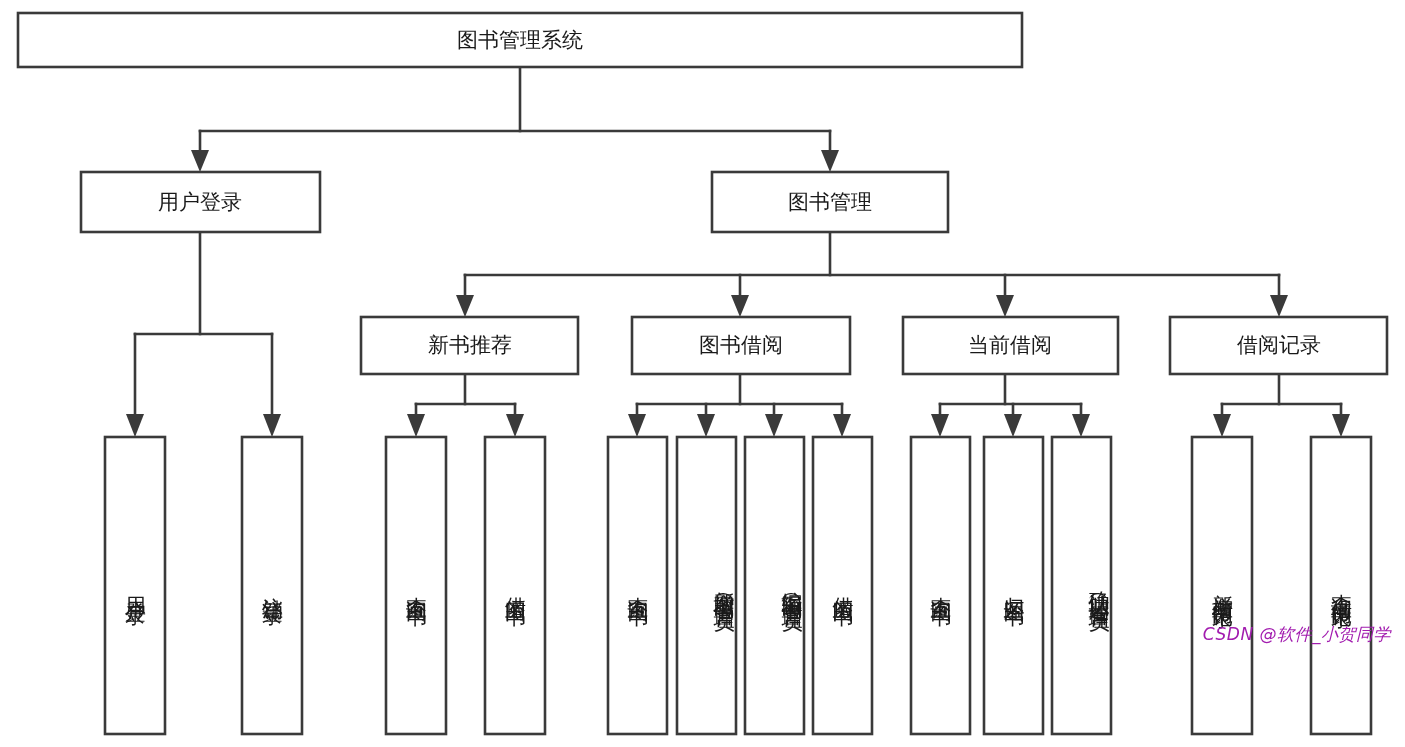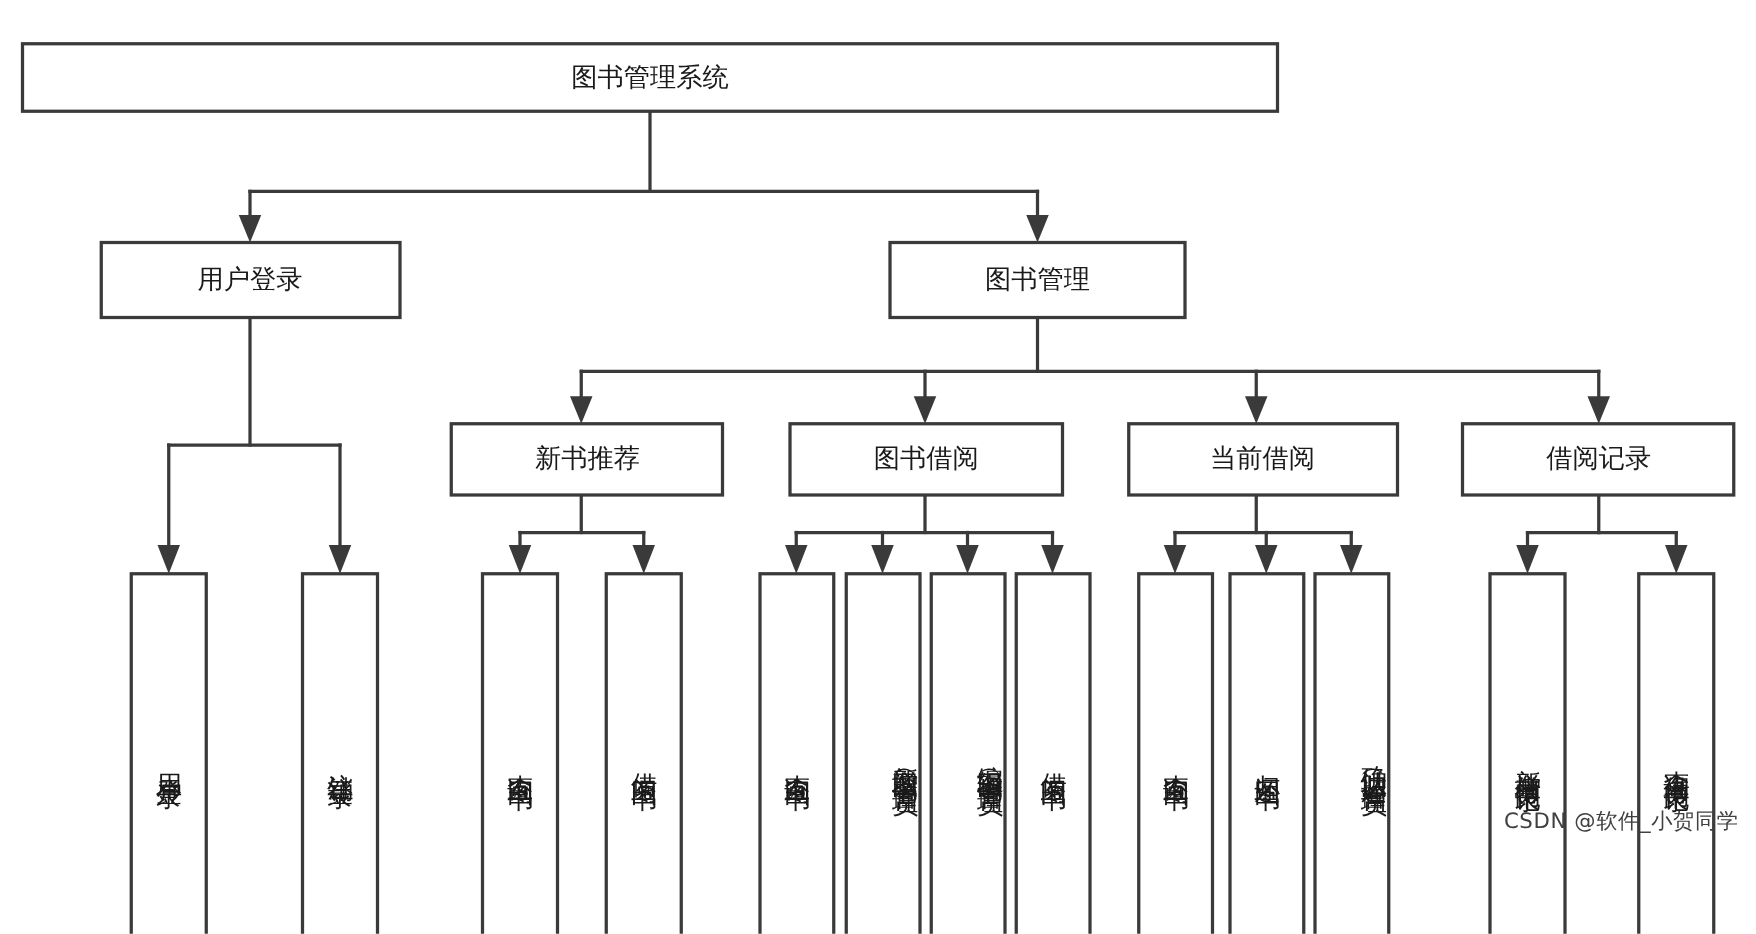--- a/index.html
+++ b/index.html
@@ -11,21 +11,20 @@
     width: 1405px;
     height: 747px;
     font-family: "DejaVu Sans", "Liberation Sans", sans-serif;
     overflow: hidden;
     position: relative;
   }
   #diagram-root {
     position: relative;
     width: 1405px;
     height: 652px;
-    margin-top: 22px;
   }
   svg#tree-svg {
     position: absolute;
     left: 0;
     top: 0;
     width: 1405px;
     height: 747px;
   }
   .node-box {
     fill: #ffffff;
@@ -61,23 +60,24 @@
     white-space: nowrap;
     text-align: center;
     pointer-events: none;
   }
   .watermark {
     position: absolute;
     right: 14px;
     bottom: 6px;
     font-family: "DejaVu Sans", "Liberation Sans", sans-serif;
     font-size: 17px;
-    color: #404040;
+    color: #a21caf;
     white-space: nowrap;
     letter-spacing: 0.5px;
+    font-style: italic;
   }
 </style>
 </head>
 <body>
 
 <div id="diagram-root">
 
   <svg id="tree-svg" viewBox="0 0 1405 747">
 
     <g>

